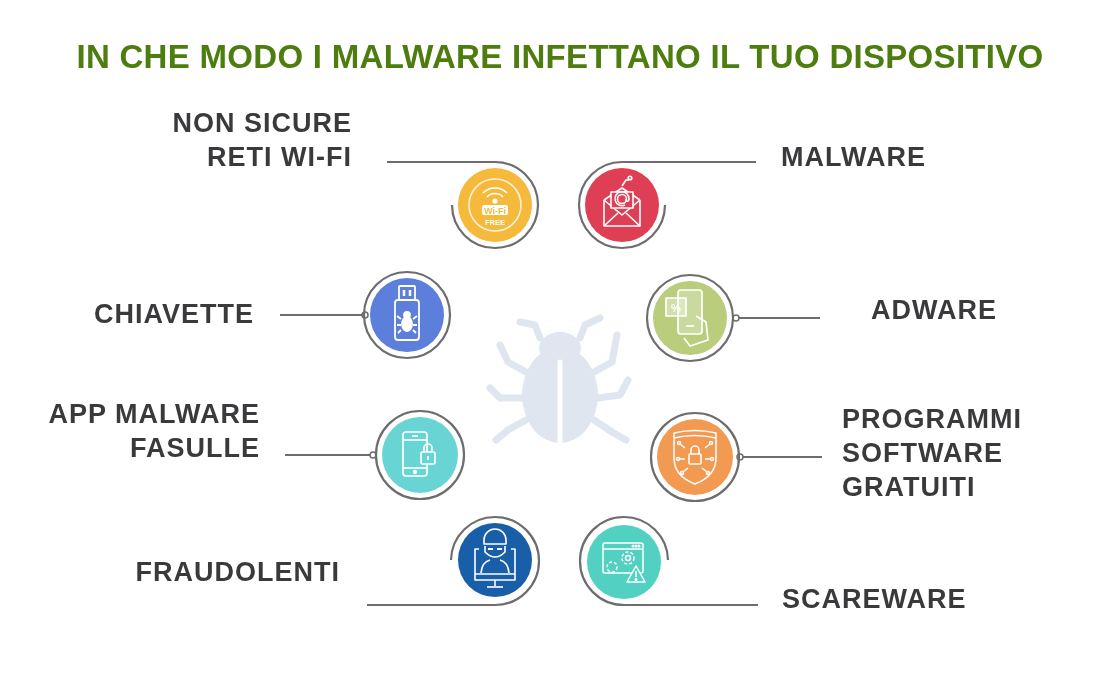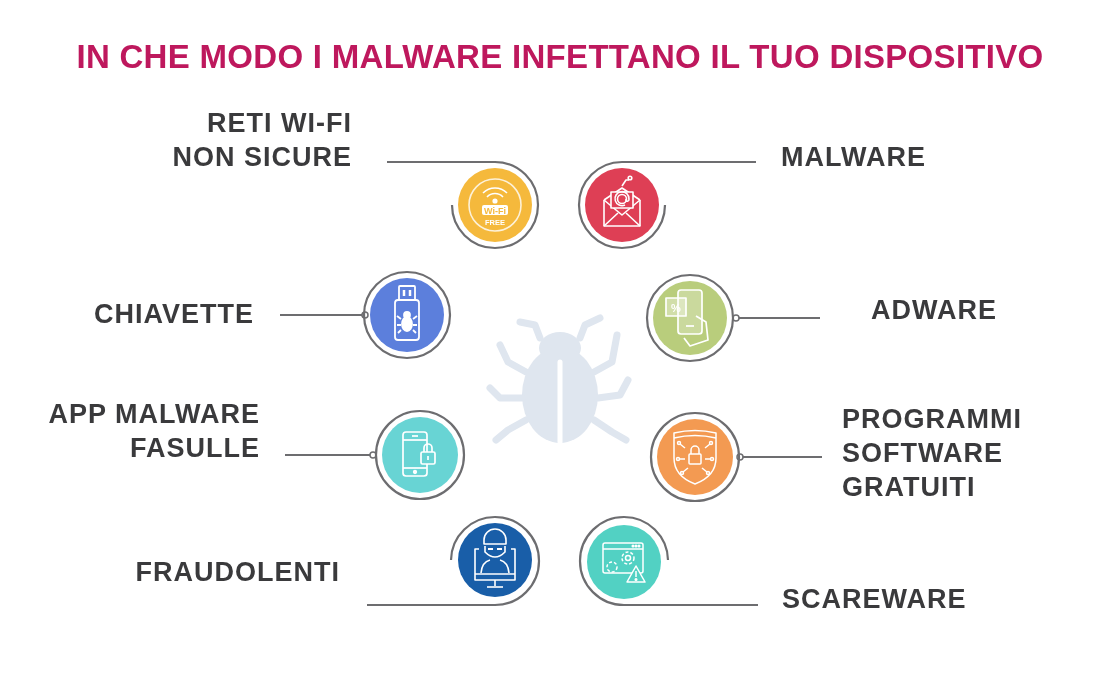--- a/index.html
+++ b/index.html
@@ -1,19 +1,19 @@
 <!DOCTYPE html>
 <html><head>
 <meta charset="utf-8">
 <style>
   html, body { margin: 0; padding: 0; background: #ffffff; }
   body { width: 1120px; height: 700px; position: relative; overflow: hidden;
          font-family: "Liberation Sans", "DejaVu Sans", sans-serif; }
   .title { position: absolute; left: 0; top: 38px; width: 1120px; text-align: center;
-           font-size: 33px; font-weight: bold; color: #be185d; letter-spacing: 0.3px; white-space: nowrap; }
+           font-size: 33px; font-weight: bold; color: #4d7c0f; letter-spacing: 0.3px; white-space: nowrap; }
   .label { position: absolute; font-weight: 900; font-size: 27px; line-height: 34px;
            color: #3a3a3c; letter-spacing: 1px; white-space: nowrap; }
   .label.right-align { text-align: right; }
   .label span { display: block; }
   svg.art { position: absolute; left: 0; top: 0; }
 </style>
 </head>
 <body>
 
 <div class="title">IN CHE MODO I MALWARE INFETTANO IL TUO DISPOSITIVO</div>
@@ -161,22 +161,22 @@
       <circle cx="628" cy="558" r="2.5"></circle>
       <circle cx="612" cy="567" r="5" stroke-dasharray="3 2"></circle>
       <path d="M636,566 L645,582 L627,582 Z" fill="#52d1c3"></path>
       <line x1="636" y1="571" x2="636" y2="577"></line>
       <circle cx="636" cy="579.5" r="0.8" fill="#fff"></circle>
     </g>
   </g>
 </svg>
 
 <div class="label right-align" style="left:140px; top:106px; width:212px;">
+  <span>NON SICURE</span>
   <span>RETI WI-FI</span>
-  <span>NON SICURE</span>
 </div>
 
 <div class="label" style="left:781px; top:140px;">
   <span>MALWARE</span>
 </div>
 
 <div class="label right-align" style="left:36px; top:297px; width:218px;">
   <span>CHIAVETTE</span>
 </div>
 

